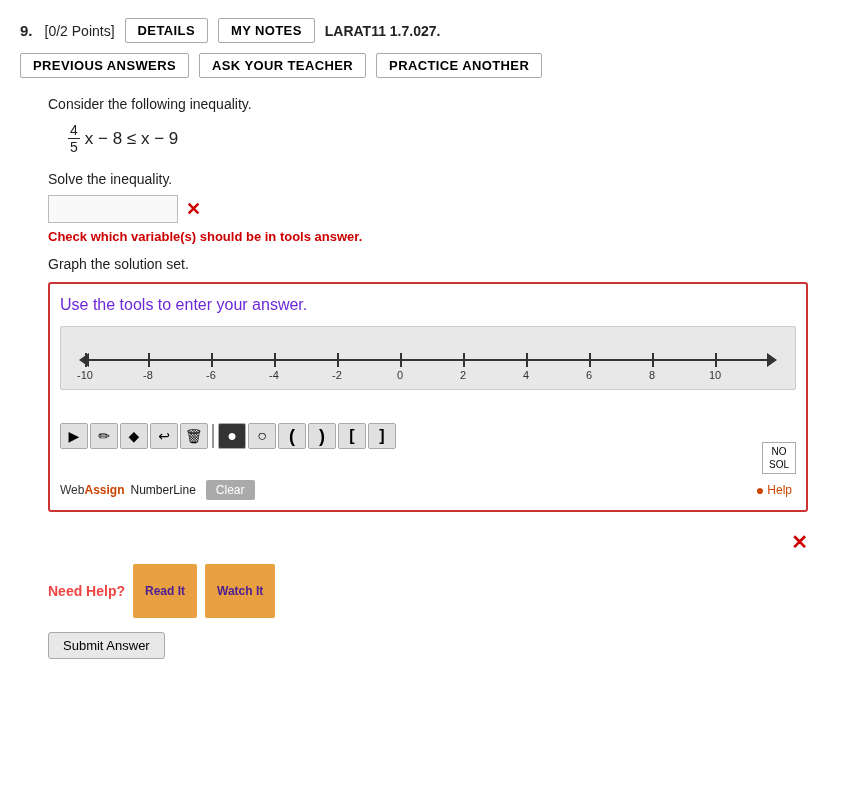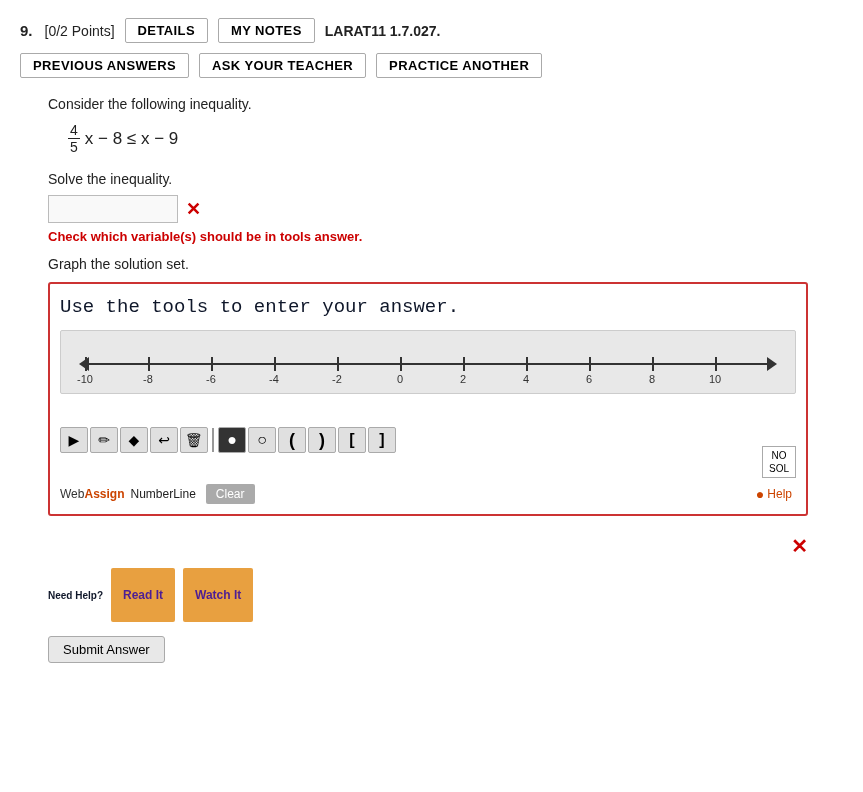--- a/index.html
+++ b/index.html
@@ -108,24 +108,23 @@
     }
     .graph-container {
       border: 2px solid #cc3333;
       border-radius: 3px;
       background: #fff;
       padding: 12px 10px 10px 10px;
       margin-bottom: 18px;
       max-width: 760px;
     }
     .use-tools-text {
-      font-size: 19px;
+      font-size: 16px;
       margin-bottom: 12px;
-      color: #0f172a;
-      font-family: Liberation Mono, monospace;
+      color: #6d28d9;
     }
     .number-line-area {
       background: #e8e8e8;
       border: 1px solid #ccc;
       border-radius: 2px;
       padding: 10px 14px 8px 14px;
       margin-bottom: 8px;
       position: relative;
       height: 64px;
     }
@@ -227,23 +226,23 @@
       align-items: center;
       gap: 3px;
     }
     .need-help-row {
       display: flex;
       align-items: center;
       gap: 8px;
       margin-bottom: 14px;
     }
     .need-help-label {
-      color: #0f172a;
-      font-weight: bold;
-      font-size: 10px;
+      color: #ef4444;
+      font-weight: bold;
+      font-size: 14px;
     }
     .btn-orange {
       background: #e8a040;
       color: #4c1d95;
       border: none;
       padding: 20px 12px;
       font-size: 12px;
       font-weight: bold;
       cursor: pointer;
       border-radius: 2px;

